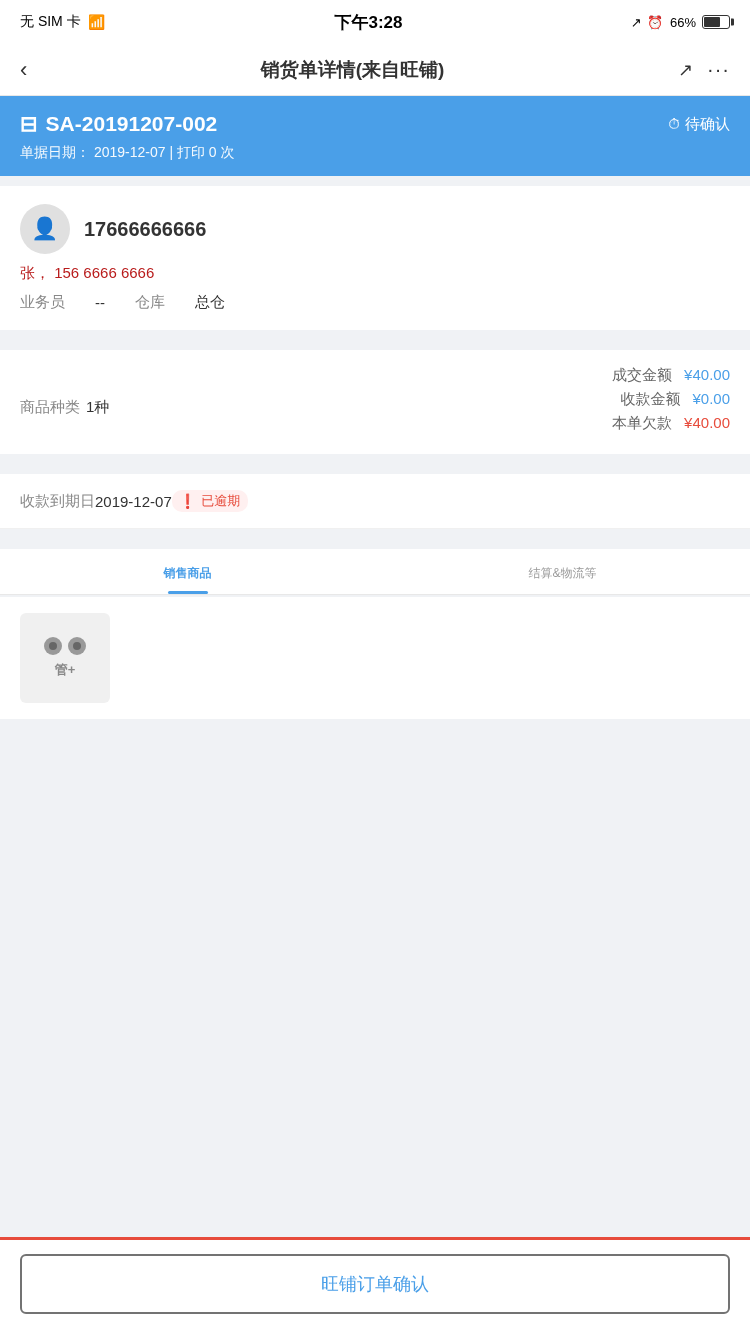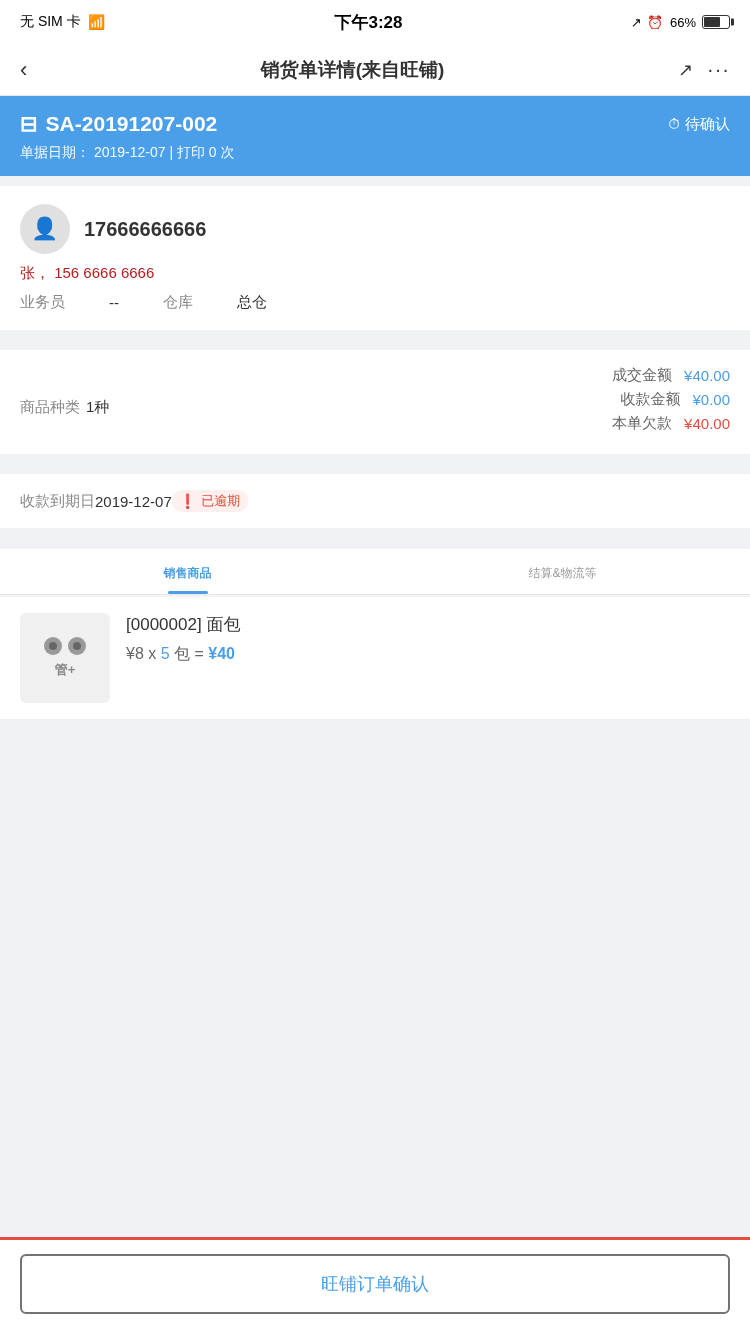--- a/index.html
+++ b/index.html
@@ -89,42 +89,42 @@
     }
     .avatar {
       width: 50px; height: 50px;
       background: #e0e0e0; border-radius: 50%;
       display: flex; align-items: center; justify-content: center;
       font-size: 22px; color: #999; flex-shrink: 0;
     }
     .customer-name { font-size: 20px; font-weight: 600; color: #333; }
     .customer-sub { font-size: 15px; color: #b91c1c; margin-bottom: 10px; }
     .customer-info-row {
-      display: flex; align-items: center; gap: 44px;
+      display: flex; align-items: center; gap: 30px;
       font-size: 15px; color: #666;
     }
     .info-label { color: #888; }
     .info-value { color: #333; }
 
     
     .summary-section {
       background: #fff;
       padding: 16px 20px;
       margin-top: 10px;
       display: flex;
       justify-content: space-between;
       align-items: flex-start;
     }
     .summary-left { font-size: 15px; color: #666; }
     .summary-kind { display: flex; align-items: center; gap: 6px; margin-top: 32px; }
     .summary-kind-label { color: #888; }
     .summary-kind-value { color: #333; font-size: 15px; }
     .summary-right { text-align: right; }
     .summary-row {
-      display: flex; align-items: center; justify-content: flex-end;
+      display: flex; justify-content: flex-end;
       gap: 12px; margin-bottom: 5px; font-size: 15px;
     }
     .summary-row-label { color: #666; }
     .amount-blue { color: #4a9fe8; font-weight: 500; }
     .amount-red { color: #e74c3c; font-weight: 500; }
 
     
     .due-section {
       background: #fff;
       padding: 16px 20px;
@@ -360,34 +360,20 @@
   <div class="product-item">
     <div class="product-thumb">
       <div class="product-thumb-inner">
         <div class="owl-eyes">
           <div class="owl-eye"></div>
           <div class="owl-eye"></div>
         </div>
         <div class="owl-plus">管+</div>
       </div>
     </div>
-    <div class="product-info">
-      <div class="product-name">
-        <span>[0000002]</span>
-        <span>面包</span>
-      </div>
-      <div class="product-price">
-        <span>¥8</span>
-        <span> x </span>
-        <span class="price-qty">5</span>
-        <span>包</span>
-        <span> = </span>
-        <span class="price-total">¥40</span>
-      </div>
-    </div>
   </div>
 </div>
 
 <div class="content-area" style="height: 220px;">
 </div>
 
 <div class="bottom-bar">
   <button class="confirm-btn">旺铺订单确认</button>
 </div>
 

